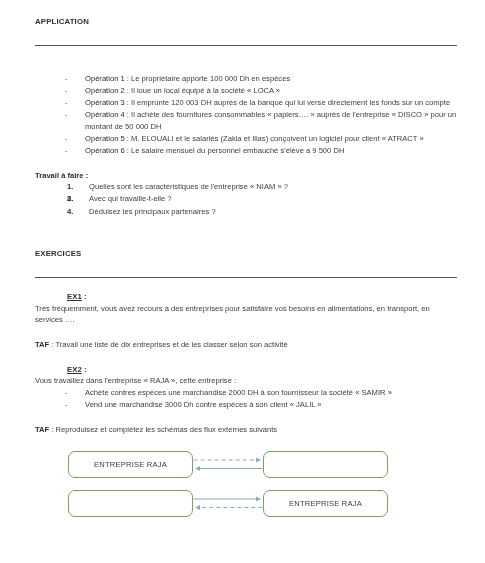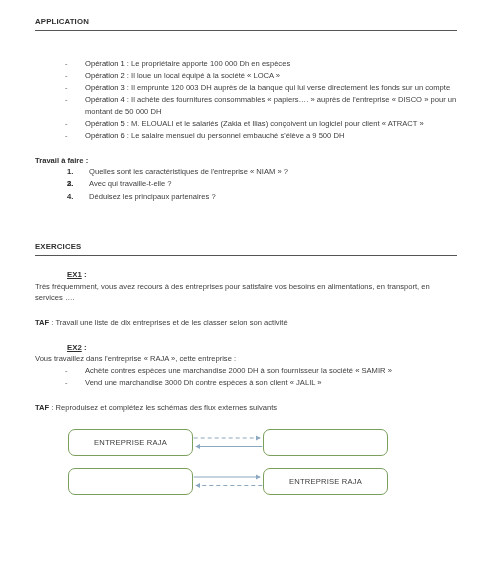--- a/index.html
+++ b/index.html
@@ -23,25 +23,25 @@
     box-sizing: border-box;
     padding: 16px 28px 0 35px;
   }
 
   
   .section-head {
     font-weight: bold;
     font-size: 7.8px;
     letter-spacing: 0.15px;
     color: #2f2f2f;
-    padding-bottom: 3px;
+    padding-bottom: 18px;
     border-bottom: 1px solid #555555;
     margin: 0;
   }
-  .section-head.second { margin-top: 16px; }
+  .section-head.second { margin-top: 8px; }
 
   .gap-sm { height: 9px; }
   .gap-md { height: 13px; }
   .gap-lg { height: 18px; }
 
   p.para {
     margin: 0;
     font-size: 7.6px;
     line-height: 1.55;
     color: #3d3d3d;

